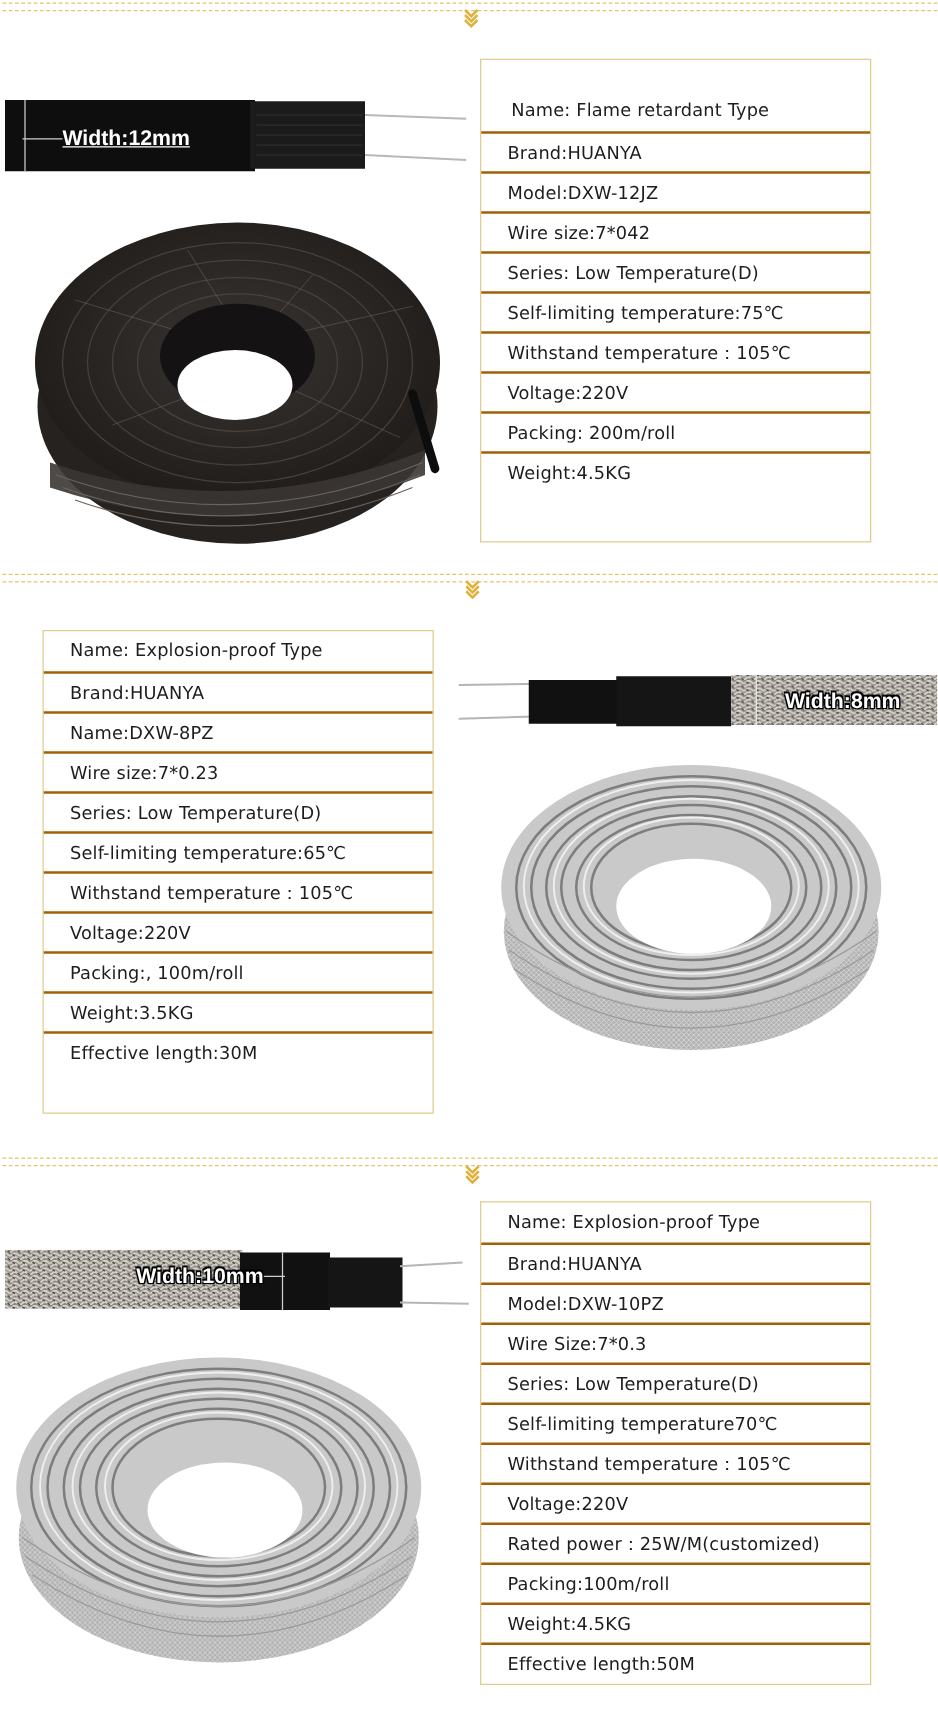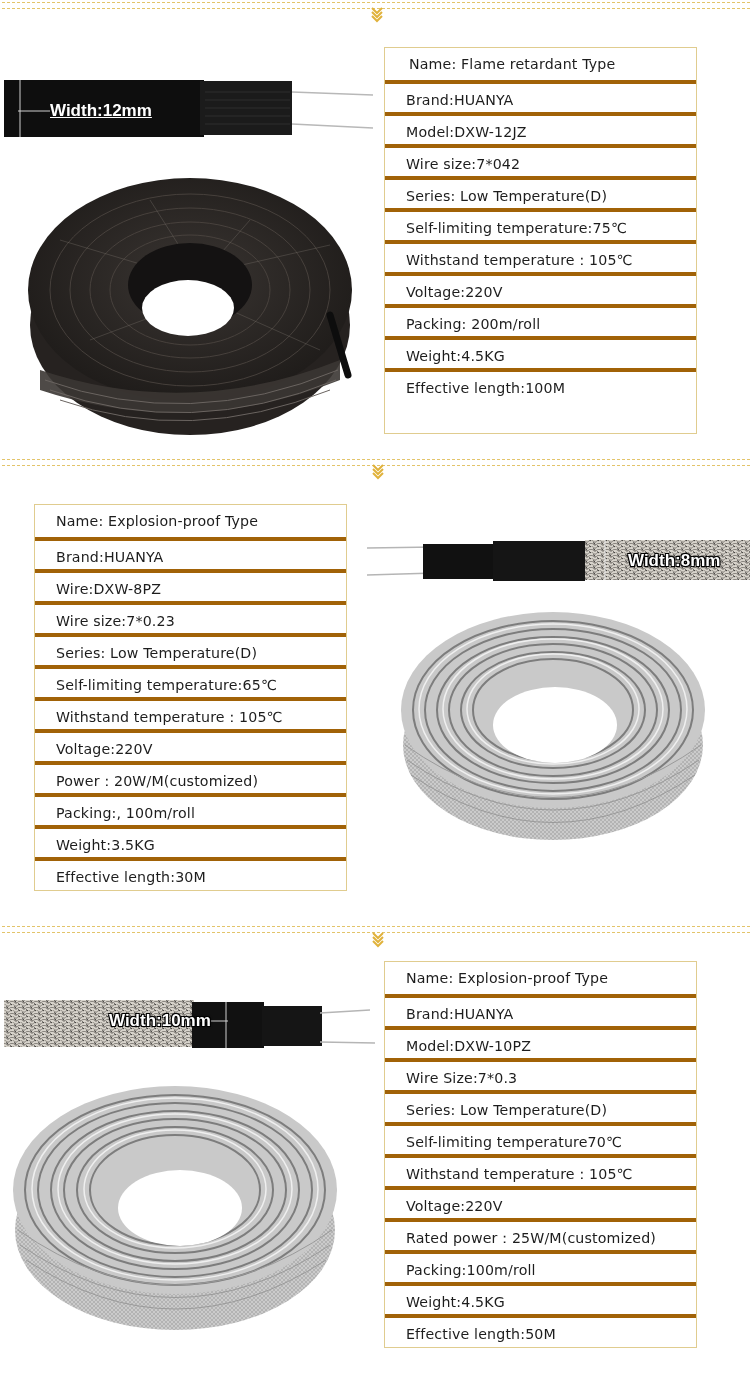--- a/index.html
+++ b/index.html
@@ -3,25 +3,25 @@
 <meta charset="utf-8">
 <style>
   html, body { margin: 0; padding: 0; background: #ffffff; }
   body { width: 750px; height: 1378px; position: relative; overflow: hidden;
          font-family: "DejaVu Sans", sans-serif; }
   .divider { position: absolute; left: 2px; width: 748px; height: 5px;
              border-top: 1px dashed #e3c46a; border-bottom: 1px dashed #e3c46a; }
   .divider-icon { position: absolute; width: 14px; height: 16px; }
   .spec-table { position: absolute; width: 313px; border: 1px solid #e0cc8f;
                 box-sizing: border-box; background: #fff; }
-  .spec-row { height: 32px; line-height: 32px; border-top: 4px solid #a16207;
+  .spec-row { height: 32px; line-height: 32px; border-top: 2px solid #a16207;
               box-sizing: border-box; padding-left: 21px; font-size: 14.2px;
               color: #1d1d1d; white-space: nowrap; letter-spacing: 0.15px; }
   .spec-row:first-child { border-top: none; }
-  .spec-row.name-row { padding-left: 24px; }
+  .spec-row.name-row { padding-left: 24px; margin-top: 25px; }
   .figure { position: absolute; }
   .width-label { position: absolute; font-family: "Liberation Sans", sans-serif;
                  font-weight: bold; color: #fff; font-size: 17px; white-space: nowrap; }
   .width-label.outlined { text-shadow: -1px -1px 0 #000, 1px -1px 0 #000, -1px 1px 0 #000, 1px 1px 0 #000, 0 0 3px #000; }
 </style>
 </head>
 <body>
 
 <svg width="0" height="0" style="position:absolute">
   <defs>
@@ -98,40 +98,38 @@
   <div class="spec-row name-row">Name: Flame retardant Type</div>
   <div class="spec-row">Brand:HUANYA</div>
   <div class="spec-row">Model:DXW-12JZ</div>
   <div class="spec-row">Wire size:7*042</div>
   <div class="spec-row">Series: Low Temperature(D)</div>
   <div class="spec-row">Self-limiting temperature:75℃</div>
   <div class="spec-row">Withstand temperature：105℃</div>
   <div class="spec-row">Voltage:220V</div>
   <div class="spec-row">Packing: 200m/roll</div>
   <div class="spec-row">Weight:4.5KG</div>
-  <div class="spec-row">Effective length:100M</div>
 </div>
 
 <div class="divider" style="top:459px;"></div>
 <div class="divider-icon" style="left:371px;top:464px;">
   <svg width="14" height="16" viewBox="0 0 14 16">
       <path d="M2 1 L7 6 L12 1 M2 5 L7 10 L12 5 M2 9 L7 14 L12 9" stroke="#e0b23c" stroke-width="2" fill="none"></path>
     </svg>
 </div>
 
 <div class="spec-table" style="left:34px;top:504px;height:387px;">
   <div class="spec-row">Name: Explosion-proof Type</div>
   <div class="spec-row">Brand:HUANYA</div>
-  <div class="spec-row">Wire:DXW-8PZ</div>
+  <div class="spec-row">Name:DXW-8PZ</div>
   <div class="spec-row">Wire size:7*0.23</div>
   <div class="spec-row">Series: Low Temperature(D)</div>
   <div class="spec-row">Self-limiting temperature:65℃</div>
   <div class="spec-row">Withstand temperature：105℃</div>
   <div class="spec-row">Voltage:220V</div>
-  <div class="spec-row">Power：20W/M(customized)</div>
   <div class="spec-row">Packing:, 100m/roll</div>
   <div class="spec-row">Weight:3.5KG</div>
   <div class="spec-row">Effective length:30M</div>
 </div>
 
 <div class="figure" style="left:355px;top:520px;width:395px;height:380px;">
   <svg width="395" height="380" viewBox="0 0 395 380">
     <line x1="12" y1="28" x2="80" y2="27" stroke="#b5b5b5" stroke-width="1.5"></line>
     <line x1="12" y1="55" x2="80" y2="53" stroke="#b5b5b5" stroke-width="1.5"></line>
     <rect x="68" y="24" width="72" height="35" fill="#111"></rect>

